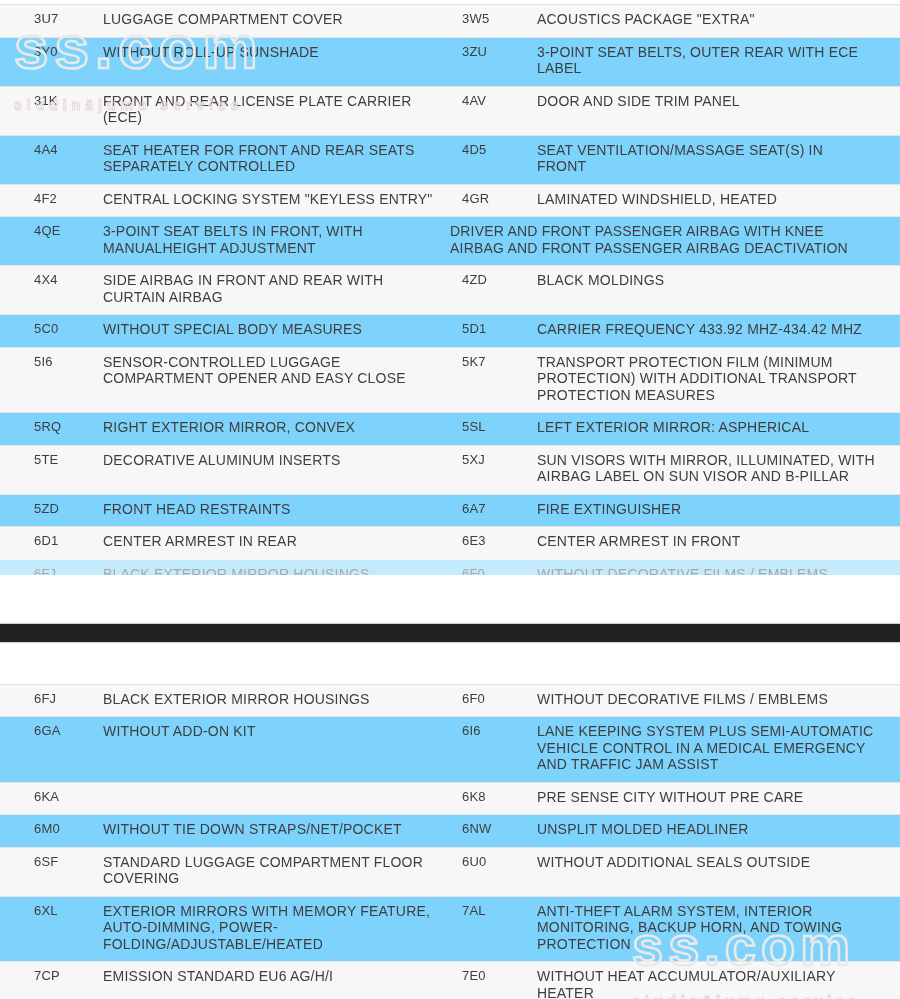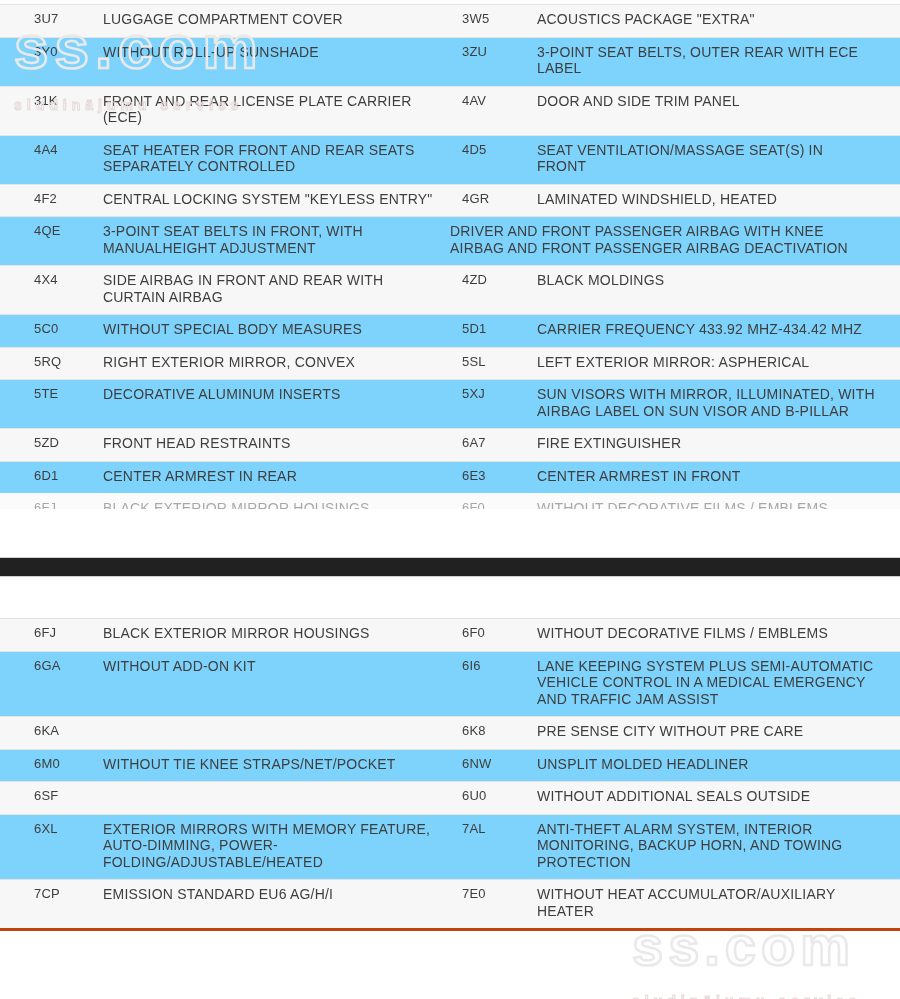--- a/index.html
+++ b/index.html
@@ -131,20 +131,30 @@
     <div class="half">
       <span class="code">5C0</span>
       <span class="desc">WITHOUT SPECIAL BODY MEASURES</span>
     </div>
     <div class="half right">
       <span class="code">5D1</span>
       <span class="desc">CARRIER FREQUENCY 433.92 MHZ-434.42 MHZ</span>
     </div>
   </div>
 
+  <div class="row">
+    <div class="half">
+      <span class="code">5I6</span>
+      <span class="desc">SENSOR-CONTROLLED LUGGAGE COMPARTMENT OPENER AND EASY CLOSE</span>
+    </div>
+    <div class="half right">
+      <span class="code">5K7</span>
+      <span class="desc">TRANSPORT PROTECTION FILM (MINIMUM PROTECTION) WITH ADDITIONAL TRANSPORT PROTECTION MEASURES</span>
+    </div>
+  </div>
 
   <div class="row">
     <div class="half">
       <span class="code">5RQ</span>
       <span class="desc">RIGHT EXTERIOR MIRROR, CONVEX</span>
     </div>
     <div class="half right">
       <span class="code">5SL</span>
       <span class="desc">LEFT EXTERIOR MIRROR: ASPHERICAL</span>
     </div>
@@ -228,31 +238,32 @@
     </div>
     <div class="half right">
       <span class="code">6K8</span>
       <span class="desc">PRE SENSE CITY WITHOUT PRE CARE</span>
     </div>
   </div>
 
   <div class="row">
     <div class="half">
       <span class="code">6M0</span>
-      <span class="desc">WITHOUT TIE KNEE STRAPS/NET/POCKET</span>
+      <span class="desc">WITHOUT TIE DOWN STRAPS/NET/POCKET</span>
     </div>
     <div class="half right">
       <span class="code">6NW</span>
       <span class="desc">UNSPLIT MOLDED HEADLINER</span>
     </div>
   </div>
 
   <div class="row">
     <div class="half">
       <span class="code">6SF</span>
+      <span class="desc">STANDARD LUGGAGE COMPARTMENT FLOOR COVERING</span>
     </div>
     <div class="half right">
       <span class="code">6U0</span>
       <span class="desc">WITHOUT ADDITIONAL SEALS OUTSIDE</span>
     </div>
   </div>
 
   <div class="row">
     <div class="half">
       <span class="code">6XL</span>

